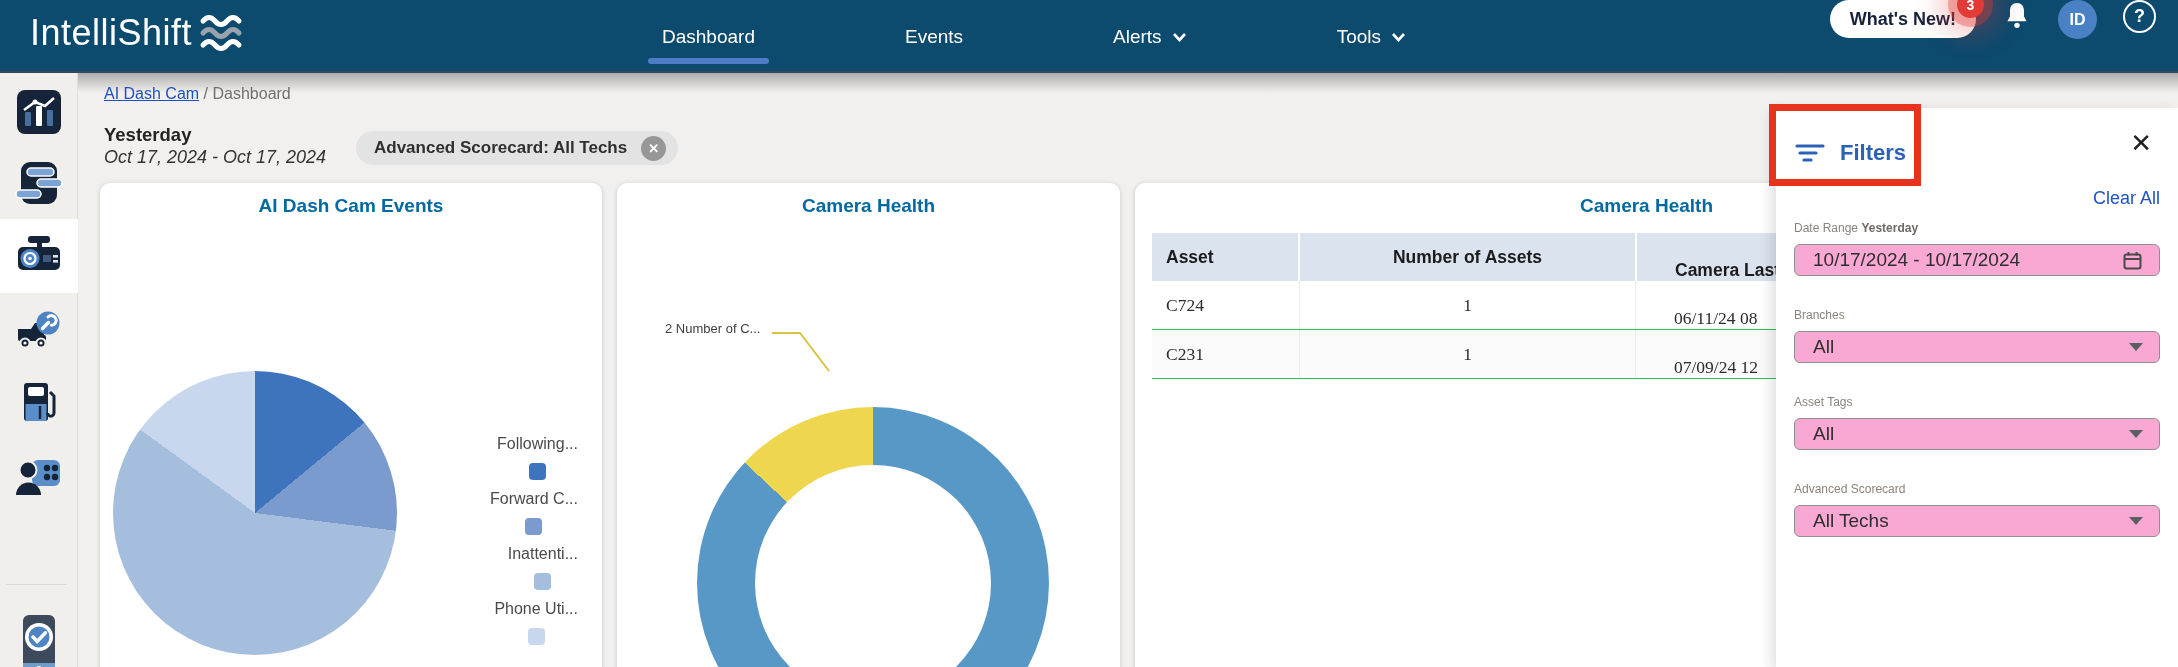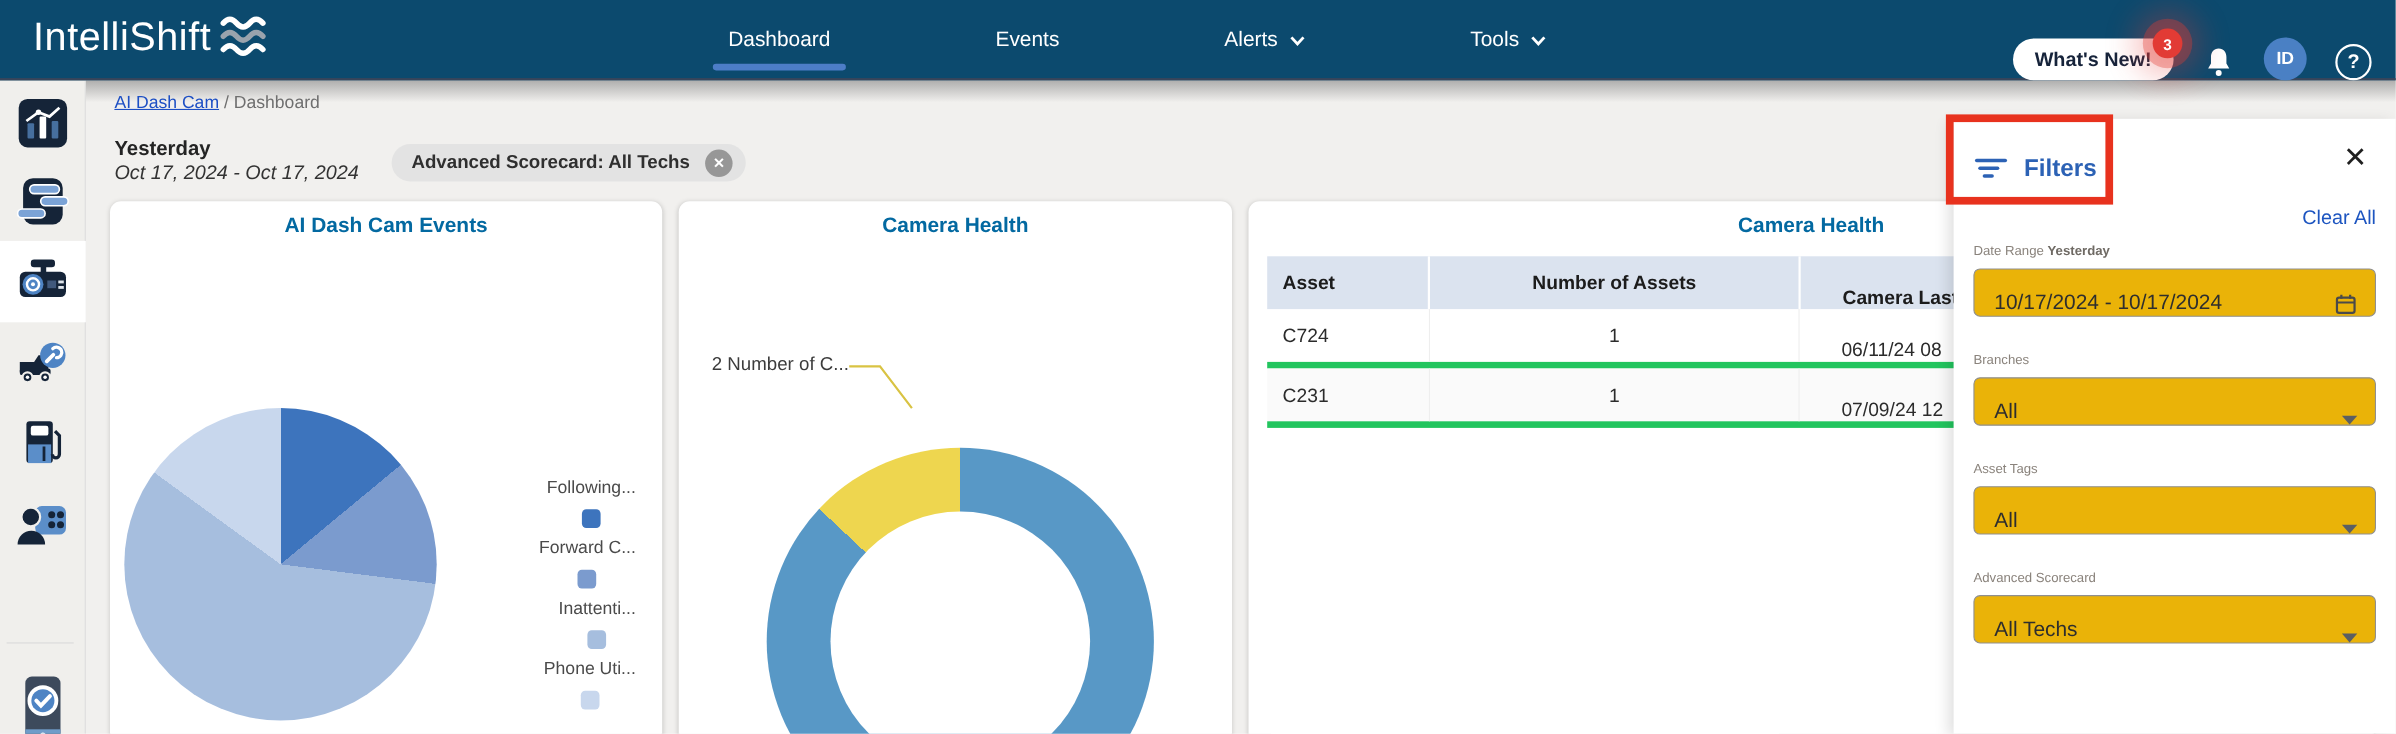--- a/index.html
+++ b/index.html
@@ -8,21 +8,21 @@
 
   
   .topnav{position:absolute;left:0;top:0;width:2178px;height:73px;background:#0c4a6e;z-index:50;
           border-bottom:2px solid #39455a;box-sizing:border-box;}
   .logo{position:absolute;left:30px;top:12px;display:flex;align-items:center;gap:6px;color:#fff;
         font-size:36px;font-weight:500;letter-spacing:.5px;}
   .nav-tabs{position:absolute;left:662px;top:0;height:73px;display:flex;align-items:center;gap:150px;}
   .tab{position:relative;color:#fff;font-size:19px;font-weight:500;display:flex;align-items:center;gap:10px;height:73px;cursor:pointer;}
   .tab.active::after{content:"";position:absolute;left:-14px;right:-14px;bottom:9px;height:6px;
         border-radius:3px;background:#4d7dc7;}
-  .nav-right{position:absolute;right:22px;top:0;height:73px;display:flex;align-items:flex-end;gap:26px;}
+  .nav-right{position:absolute;right:22px;top:0;height:73px;display:flex;align-items:flex-start;gap:26px;}
   .whats-new{position:relative;height:38px;background:#fff;border-radius:19px;padding:0 20px;
         display:flex;align-items:center;font-size:18px;font-weight:bold;color:#16233a;cursor:pointer;}
   .wn-badge{position:absolute;top:-9px;right:-8px;width:27px;height:27px;border-radius:50%;background:#e23b35;
         color:#fff;font-size:14px;font-weight:bold;display:flex;align-items:center;justify-content:center;
         box-shadow:0 0 0 9px rgba(226,59,53,.35),0 0 26px 18px rgba(226,59,53,.28);}
   .avatar{width:39px;height:39px;border-radius:50%;background:#4a80c4;color:#fff;font-weight:bold;
         font-size:16px;display:flex;align-items:center;justify-content:center;cursor:pointer;}
   .help{width:29px;height:29px;border-radius:50%;border:2.5px solid #fff;color:#fff;font-size:18px;
         font-weight:bold;display:flex;align-items:center;justify-content:center;cursor:pointer;}
   .nav-shadow{position:absolute;left:0;top:73px;width:2178px;height:20px;z-index:5;
@@ -54,49 +54,49 @@
   #card-donut{left:617px;width:503px;}
   #card-table{left:1135px;width:1023px;}
 
   .pie{position:absolute;left:13px;top:188px;width:284px;height:284px;border-radius:50%;}
   .legend{position:absolute;right:24px;top:252px;display:flex;flex-direction:column;align-items:flex-end;gap:10px;}
   .legend-item{display:flex;align-items:center;gap:10px;font-size:16px;color:#4a4a4a;cursor:pointer;flex-direction:column;}
   .marker{width:17px;height:17px;border-radius:4px;}
 
   .donut{position:absolute;left:80px;top:224px;width:352px;height:352px;border-radius:50%;}
   .donut::after{content:"";position:absolute;left:58px;top:58px;width:236px;height:236px;border-radius:50%;background:#fff;}
-  .donut-label{position:absolute;left:30px;top:138px;font-size:17px;color:#3c3c3c;}
+  .donut-label{position:absolute;left:48px;top:138px;font-size:13px;color:#3c3c3c;}
   .leader{position:absolute;left:150px;top:140px;}
 
   
   .table{position:absolute;left:17px;right:0;top:50px;font-size:17.5px;color:#1c1c1c;}
   .trow{display:flex;height:48px;align-items:flex-end;}
   .thead{background:#dbe3ef;font-weight:bold;}
   .c1{width:148px;padding-left:14px;box-sizing:border-box;}
   .c2{width:335px;text-align:center;}
   .c3{flex:1;padding-left:38px;}
   .thead .c1,.thead .c2{border-right:2px solid #fff;height:48px;display:flex;align-items:center;}
   .thead .c2{justify-content:center;}
-  .tbody .trow{border-bottom:6px solid #22c55e;color:#2b2b2b;}
+  .tbody .trow{border-bottom:1px solid #22c55e;color:#2b2b2b;font-family:Liberation Serif, serif;}
   .tbody .c1,.tbody .c2{border-right:1px solid #eeeeee;height:48px;display:flex;align-items:center;}
   .tbody .c2{justify-content:center;}
   .row-alt{background:#fafafa;}
 
   
   .panel{position:absolute;left:1776px;top:108px;width:402px;height:559px;background:#fff;z-index:60;
         box-shadow:-5px 3px 12px rgba(0,0,0,.12);padding:0 18px;box-sizing:border-box;}
   .panel-header{margin-top:32px;display:flex;align-items:center;gap:14px;}
   .panel-title{color:#2c62b5;font-size:22px;font-weight:bold;}
   .panel-close{position:absolute;top:22px;right:26px;font-size:26px;color:#1f1f1f;cursor:pointer;line-height:1;}
   .clear-all{margin-top:22px;text-align:right;color:#1d55c0;font-size:18px;cursor:pointer;}
   .field-label{margin-top:12px;color:#8a837c;font-size:12px;}
   .field-label b{color:#6f6a64;}
   .field-label.spaced{margin-top:32px;}
-  .input-box{margin-top:9px;height:44px;border:1px solid #8f8f8f;border-radius:6px;background:#eab308;
-        display:flex;align-items:flex-end;justify-content:space-between;padding:0 16px 0 18px;
+  .input-box{margin-top:9px;height:32px;border:1px solid #8f8f8f;border-radius:6px;background:#f9a8d4;
+        display:flex;align-items:center;justify-content:space-between;padding:0 16px 0 18px;
         font-size:19px;color:#2e2e2e;cursor:pointer;box-sizing:border-box;}
   .caret-down{width:0;height:0;border-left:7px solid transparent;border-right:7px solid transparent;
         border-top:8px solid #5b5f63;}
 
   .annotation-box{position:absolute;left:1769px;top:104px;width:152px;height:82px;z-index:70;
         border:7px solid #e8321e;box-sizing:border-box;pointer-events:none;}
 </style>
 </head>
 <body>
 

